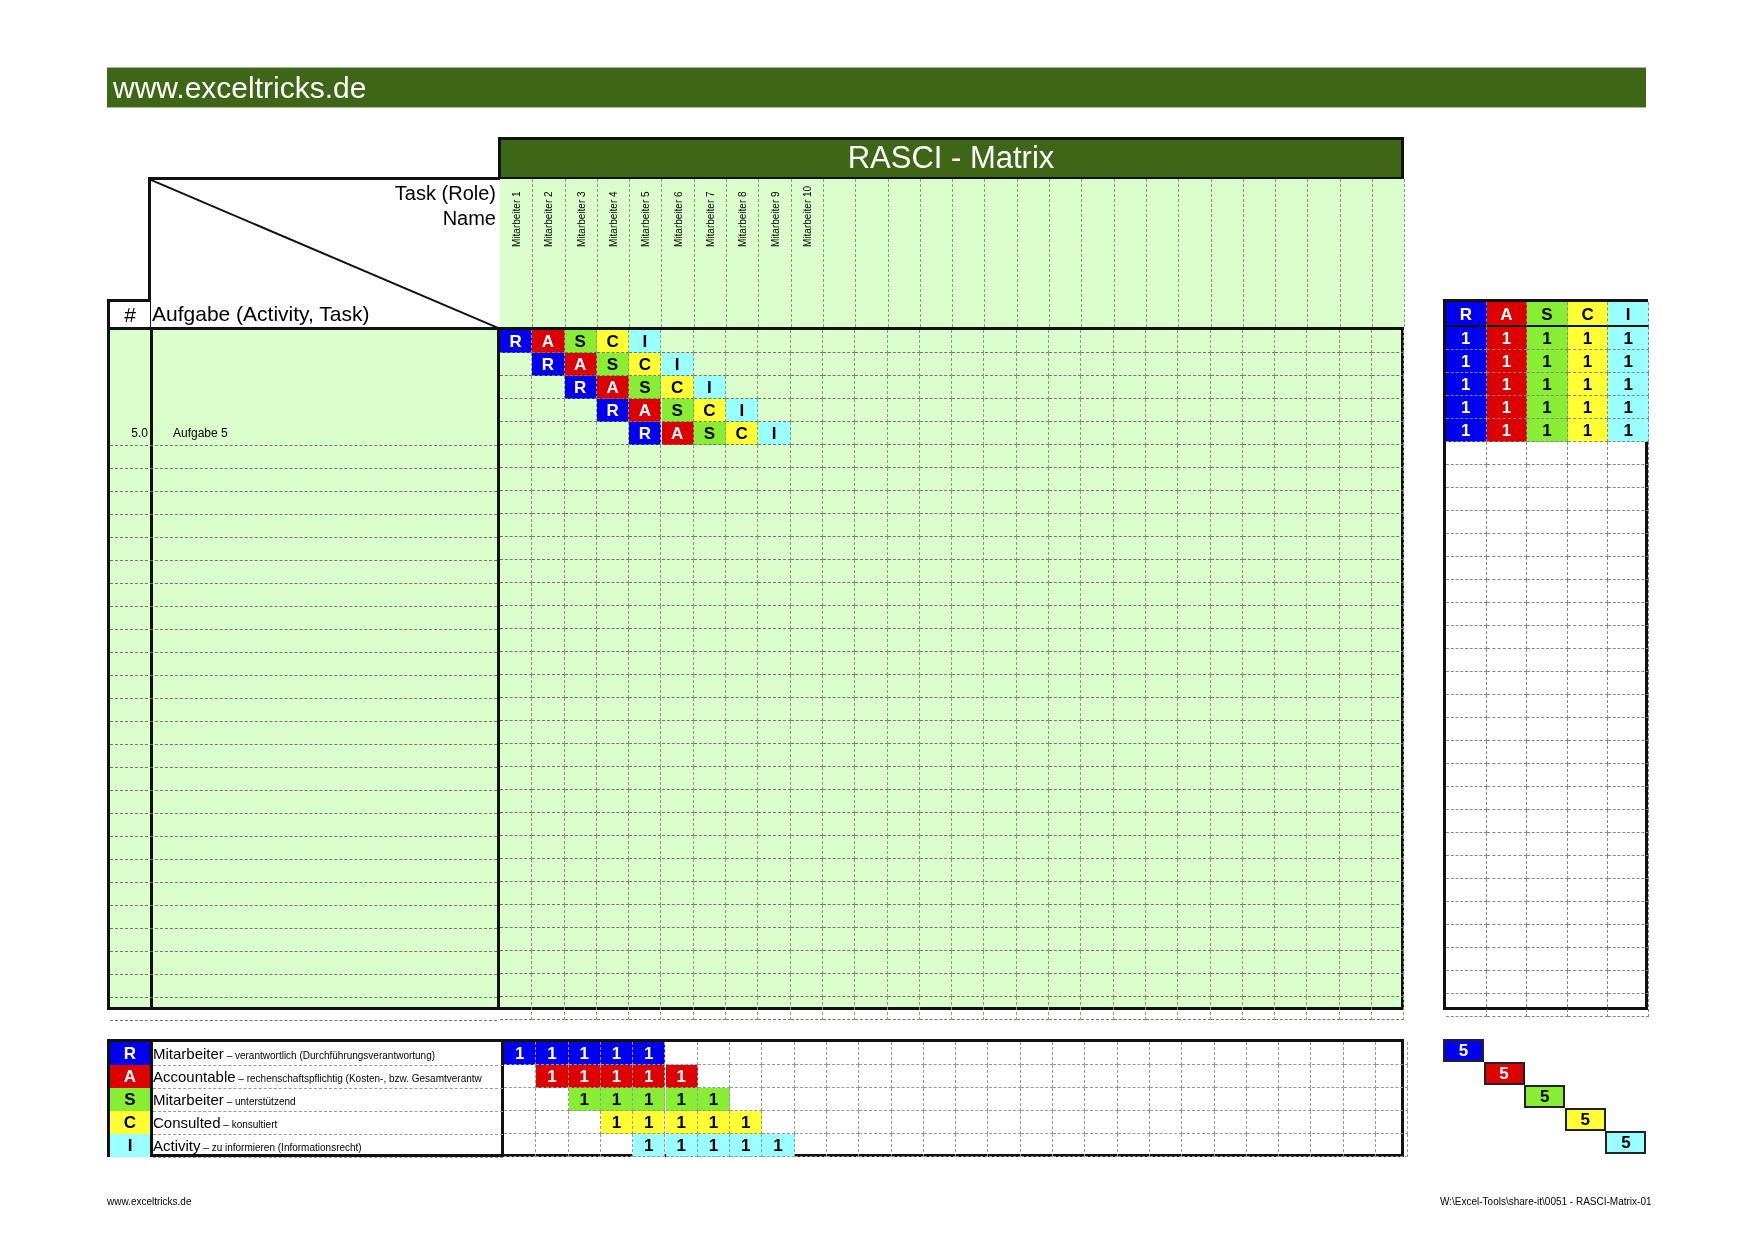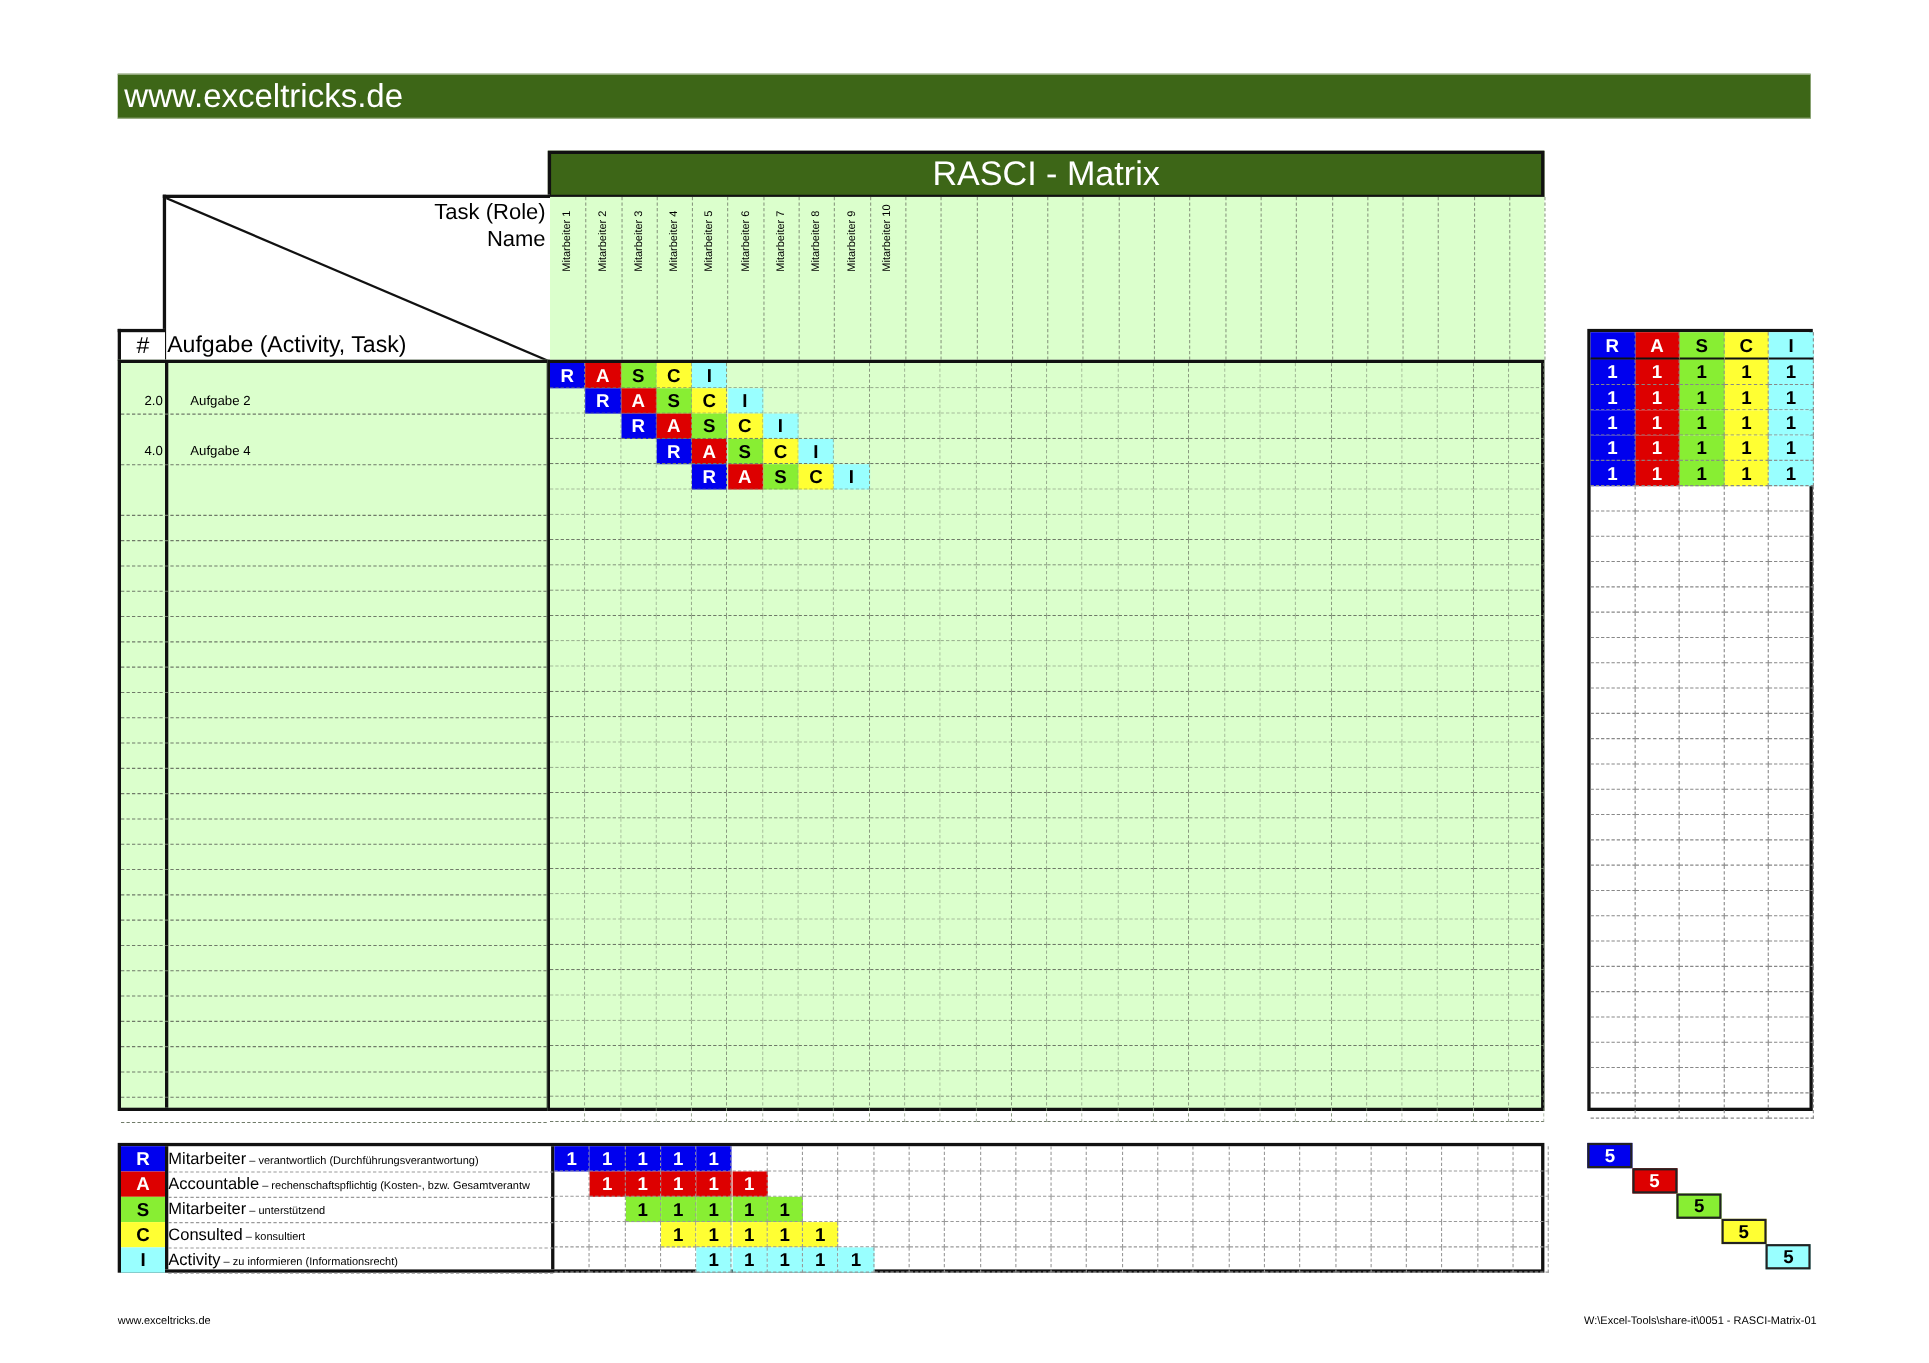--- a/index.html
+++ b/index.html
@@ -141,27 +141,23 @@
     </div>
     <div class="col-head" style="left: 839.8px;">
       <span></span>
     </div>
     <div class="col-head" style="left: 872.1px;">
       <span></span>
     </div>
   </div>
 <div class="abs" id="left-table">
     <div class="vsep"></div>
-    <div class="lrow" style="top: 23px;">
-      <span class="num">2.0</span>
-      <span class="task">Aufgabe 2</span>
-    </div>
-    <div class="lrow" style="top: 69px;">
-      <span class="num">4.0</span>
-      <span class="task">Aufgabe 4</span>
+    <div class="lrow" style="top: 92px;">
+      <span class="num">5.0</span>
+      <span class="task">Aufgabe 5</span>
     </div>
     <div class="lrow" style="top: 115px;"></div>
     <div class="lrow" style="top: 138px;"></div>
     <div class="lrow" style="top: 161px;"></div>
     <div class="lrow" style="top: 184px;"></div>
     <div class="lrow" style="top: 207px;"></div>
     <div class="lrow" style="top: 230px;"></div>
     <div class="lrow" style="top: 253px;"></div>
     <div class="lrow" style="top: 276px;"></div>
     <div class="lrow" style="top: 299px;"></div>

